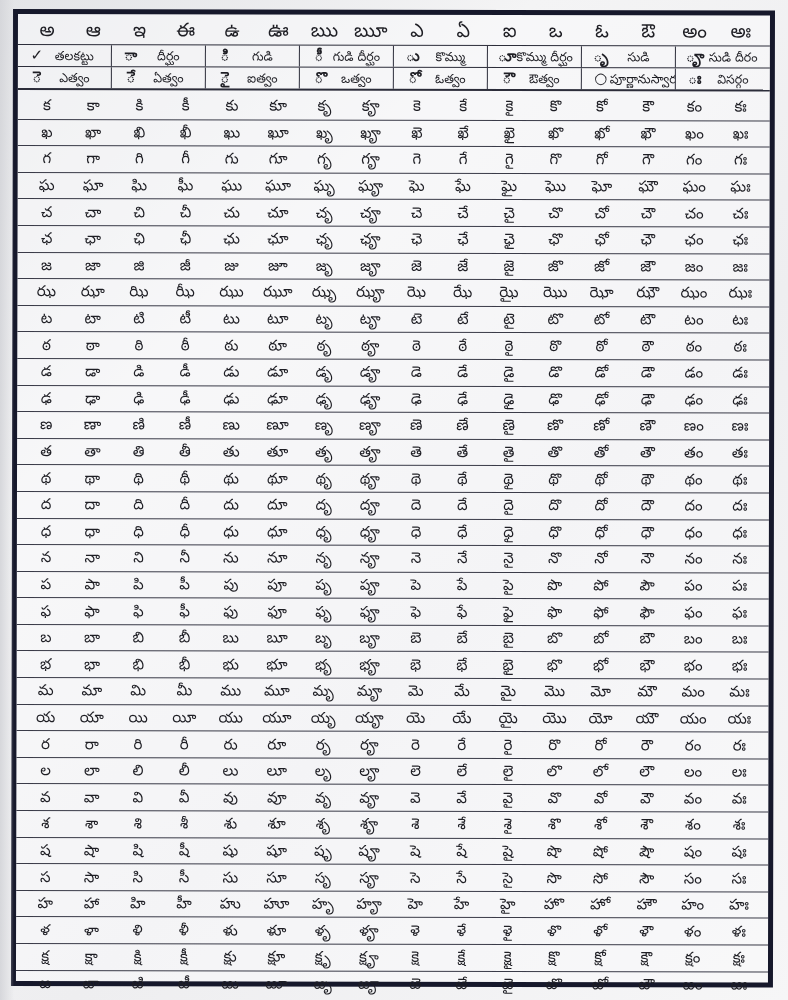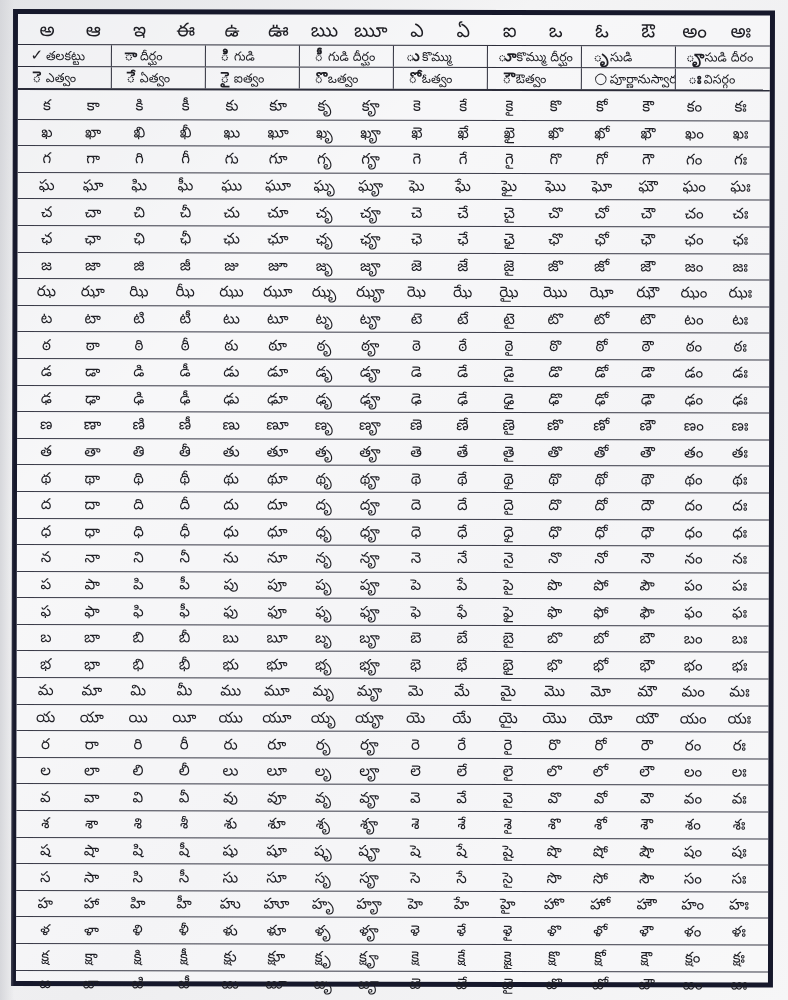--- a/index.html
+++ b/index.html
@@ -60,20 +60,21 @@
     }
     .legend-cell:last-child { border-right: none; }
     .legend-cell .sign {
       font-size: 15px;
       font-weight: bold;
       min-width: 18px;
       text-align: center;
     }
     .legend-cell .name {
       flex: 1;
+      text-align: center;
     }
     .legend-row.second { border-bottom: 2px solid #2c2d3a; }
     .spacer { height: 3px; }
     .grid {
       display: flex;
       flex-direction: column;
     }
     .grid-row {
       display: grid;
       grid-template-columns: repeat(16, 1fr);

